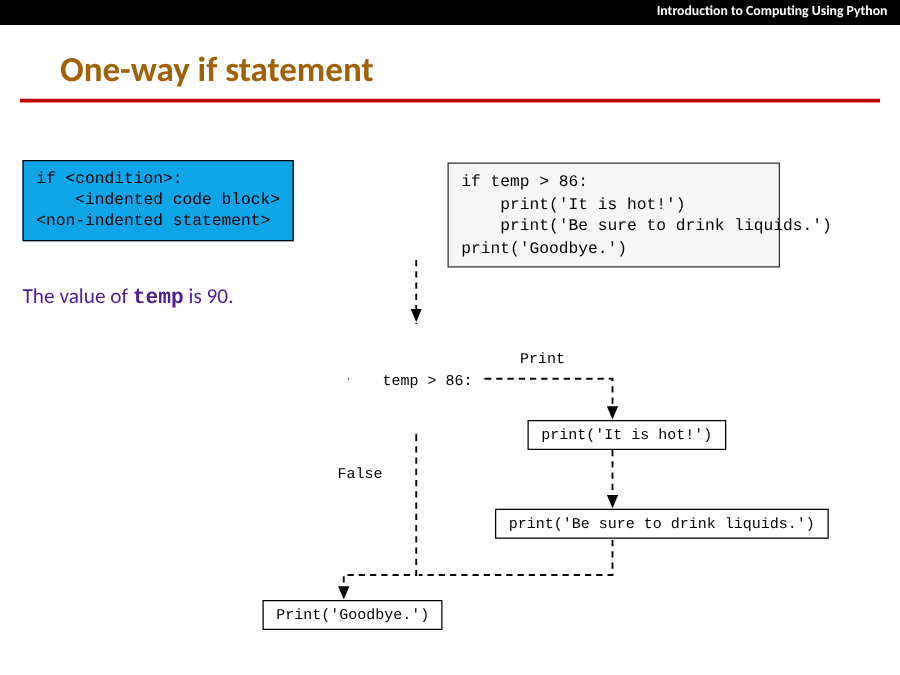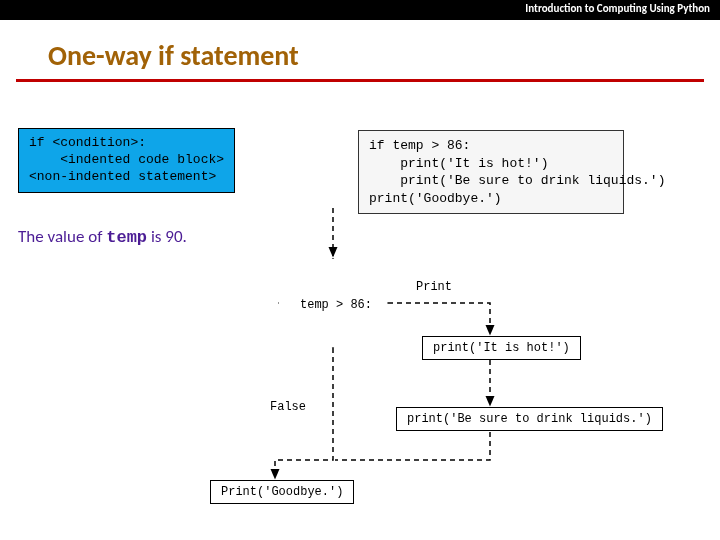--- a/index.html
+++ b/index.html
@@ -72,43 +72,42 @@
     background: #fff;
     border: 1px solid #000;
     clip-path: polygon(50% 0, 100% 50%, 50% 100%, 0 50%);
     display: flex;
     align-items: center;
     justify-content: center;
   }
   .diamond-text {
     position: absolute;
     top: 298px;
-    left: 300px;
+    left: 284px;
     width: 94px;
-    text-align: left;
+    text-align: right;
     font-family: "Courier New", monospace;
     font-size: 12px;
     z-index: 5;
   }
   .true-label {
     position: absolute;
     top: 280px;
     left: 416px;
     font-family: "Courier New", monospace;
     font-size: 12px;
   }
   .false-label {
     position: absolute;
     top: 372px;
     left: 268px;
     font-family: "Courier New", monospace;
     font-size: 12px;
     background: #fff;
     padding: 0 2px;
-    margin-top: 28px;
   }
   .flow-box {
     position: absolute;
     border: 1px solid #000;
     background: #fff;
     font-family: "Courier New", monospace;
     font-size: 12px;
     padding: 4px 10px;
     white-space: nowrap;
   }

